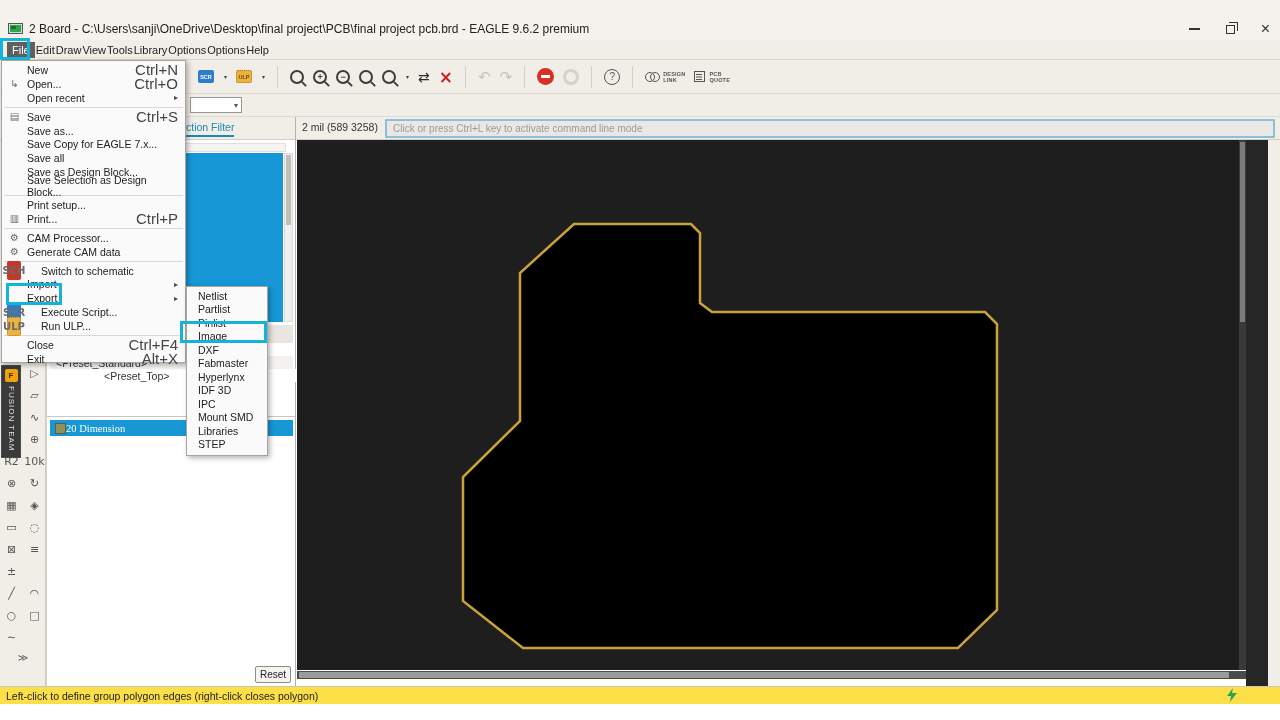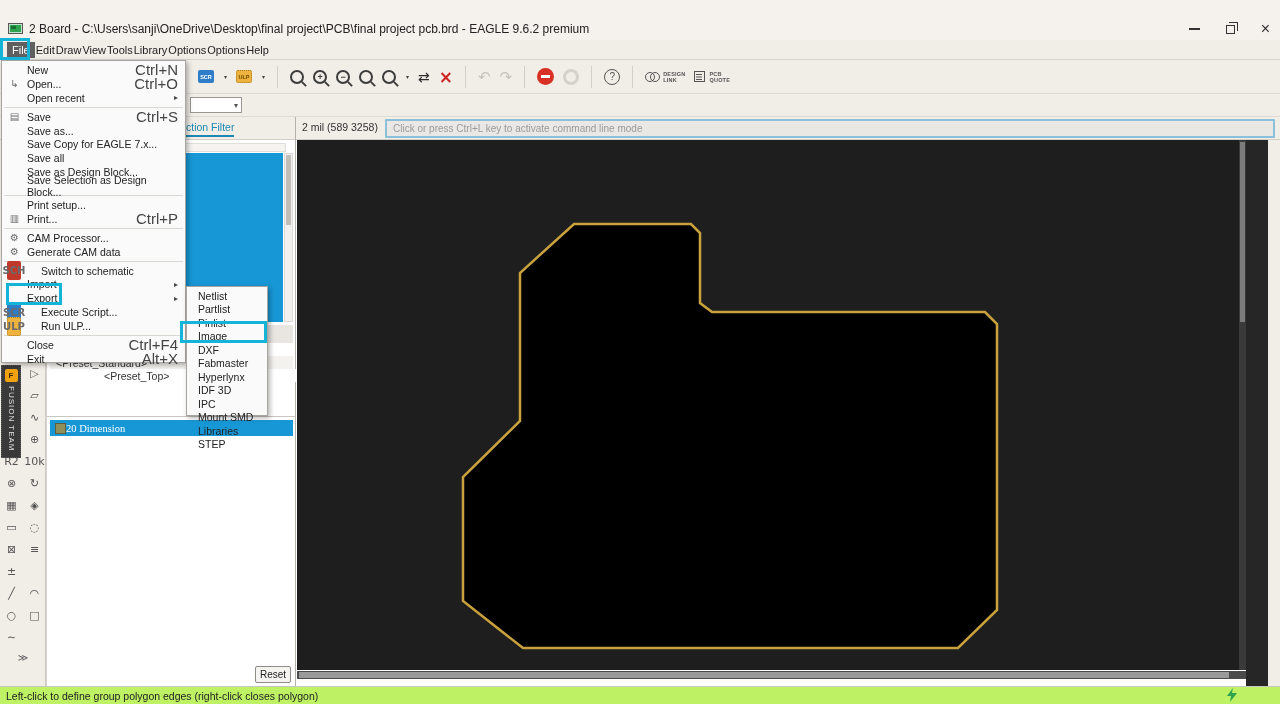--- a/index.html
+++ b/index.html
@@ -122,38 +122,38 @@
   .dock-tab { position:absolute; left:1px; width:20px; background:#3a3a3a; border:1px dotted #5a5a5a;
               display:flex; flex-direction:column; align-items:center; padding-top:3px; gap:4px; }
   .dock-ico { width:13px; height:13px; border-radius:2px; display:flex; align-items:center;
               justify-content:center; font-size:8px; font-weight:bold; flex:none; }
   .di-green { background:#2ea44f; color:#fff; box-shadow:inset 0 0 0 2px #2ea44f, inset 0 0 0 3px #d8f2e0; }
   .di-orange { background:#f2a20d; color:#3a2a00; }
   .dock-label { writing-mode:vertical-rl; text-orientation:sideways; font-size:8px; color:#e2e2e2;
                 letter-spacing:1px; white-space:nowrap; }
 
   
-  .statusbar { position:absolute; left:0; top:686px; width:1280px; height:18px; background:#bef264;
+  .statusbar { position:absolute; left:0; top:686px; width:1280px; height:18px; background:#fde047;
                border-top:1px solid #c9c6c0; display:flex; align-items:center; padding-left:6px;
                font-size:10.5px; color:#222; }
   .bolt { position:absolute; right:42px; top:688px; }
 
   
   .filemenu { position:absolute; left:1px; top:60px; width:185px; height:303px; background:#fbfafa;
               border:1px solid #a8a5a0; box-shadow:2px 2px 5px rgba(0,0,0,.3); padding-top:2px; z-index:50; }
   .mrow { display:flex; align-items:center; height:13.9px; padding:0 7px 0 4px; font-size:10.5px; color:#222; }
   .mico { width:17px; height:12px; margin-right:4px; display:flex; align-items:center; justify-content:center;
           font-size:10px; color:#6a6a6a; flex:none; font-family:"DejaVu Sans",sans-serif; }
   .mico.sqbtn { width:14px; height:19px; margin-left:1px; margin-right:20px; }
   .mshort { margin-left:auto; font-size:15px; color:#444; }
   .marrow { font-size:8px; color:#444; font-family:"DejaVu Sans",sans-serif; }
   .msep { height:1px; background:#dbd8d4; margin:2px 2px; }
 
   
-  .submenu { position:absolute; left:186px; top:286px; width:82px; height:130px; background:#fbfafa;
+  .submenu { position:absolute; left:186px; top:286px; width:82px; height:170px; background:#fbfafa;
              border:1px solid #a8a5a0; box-shadow:2px 2px 5px rgba(0,0,0,.3); padding-top:2px; z-index:55; }
   .srow { height:13.5px; display:flex; align-items:center; padding-left:11px; font-size:10.5px; color:#222; }
 
   
   .hl { position:absolute; border:3px solid #14b4d8; z-index:60; pointer-events:none; }
   .hl-file   { left:0px;   top:38px;  width:30px; height:22px; }
   .hl-export { left:6px;   top:283px; width:56px; height:22px; }
   .hl-image  { left:180px; top:321px; width:87px; height:22px; }
 </style>
 </head>

